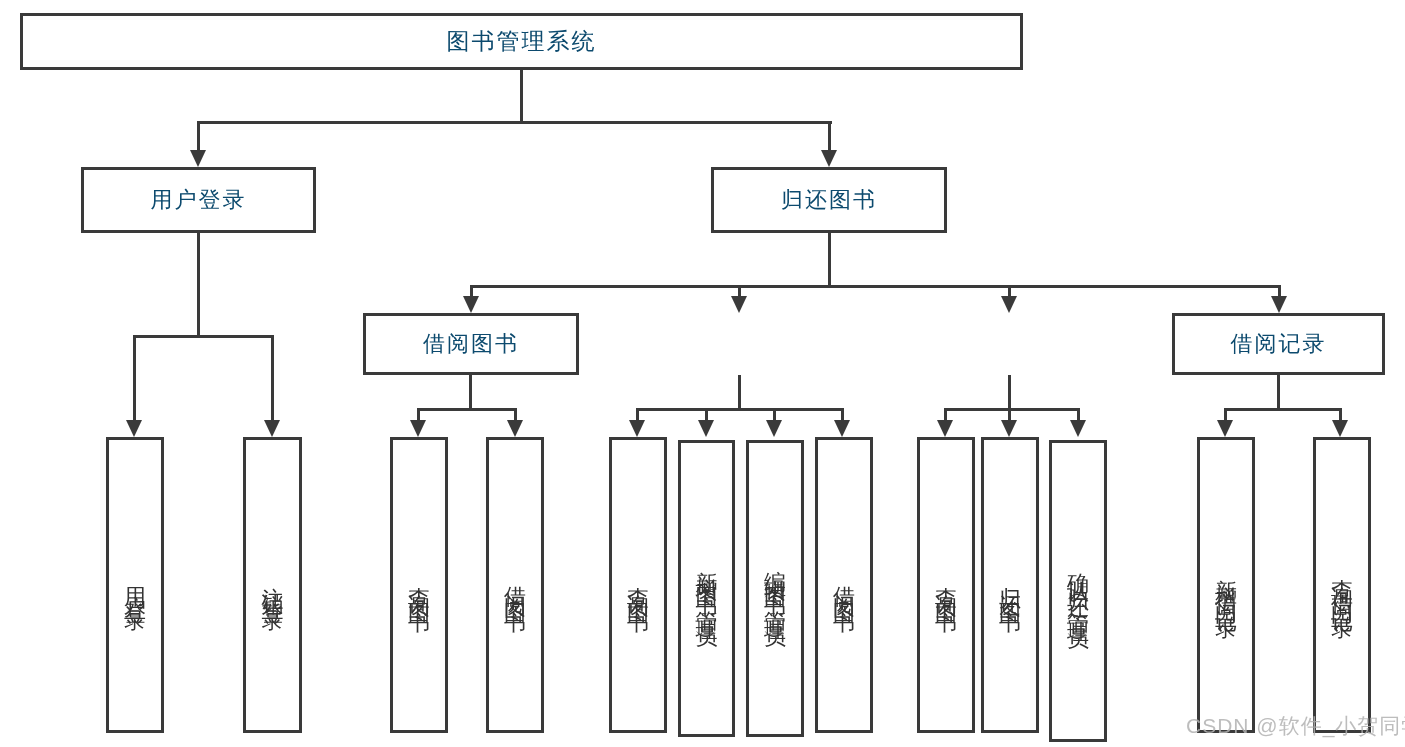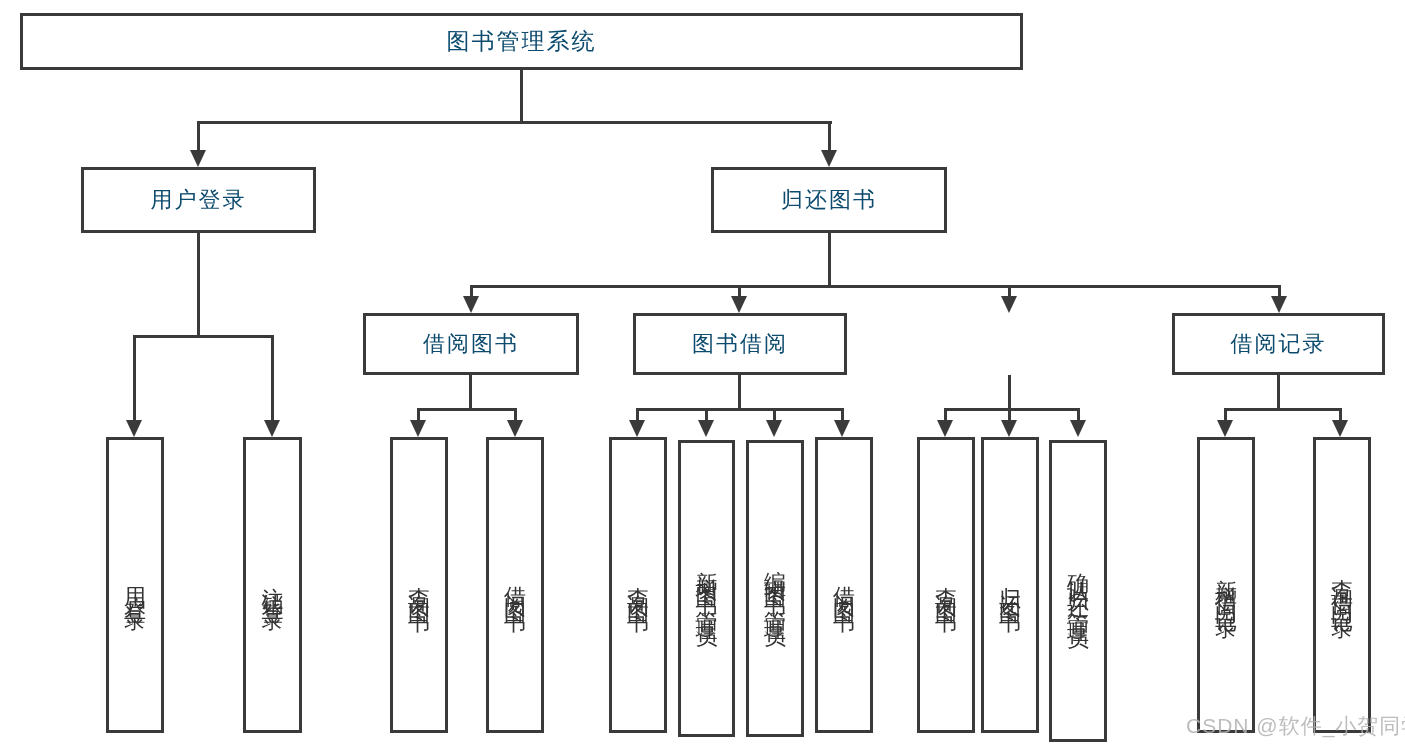--- a/index.html
+++ b/index.html
@@ -64,23 +64,20 @@
   <div class="arrow" style="left:463px;top:296px;"></div>
   <div class="line" style="left:738px;top:285px;width:3px;height:14px;"></div>
   <div class="arrow" style="left:731px;top:296px;"></div>
   <div class="line" style="left:1008px;top:285px;width:3px;height:14px;"></div>
   <div class="arrow" style="left:1001px;top:296px;"></div>
   <div class="line" style="left:1278px;top:285px;width:3px;height:14px;"></div>
   <div class="arrow" style="left:1271px;top:296px;"></div>
 
   <div class="box" style="left:363px;top:313px;width:216px;height:62px;">
     <span class="hlabel">借阅图书</span>
-  </div>
-  <div class="box" style="left:633px;top:313px;width:214px;height:62px;">
-    <span class="hlabel">图书借阅</span>
   </div>
   <div class="box" style="left:1172px;top:313px;width:213px;height:62px;">
     <span class="hlabel">借阅记录</span>
   </div>
 
   <div class="line" style="left:469px;top:375px;width:3px;height:36px;"></div>
   <div class="line" style="left:417px;top:408px;width:100px;height:3px;"></div>
   <div class="line" style="left:417px;top:408px;width:3px;height:14px;"></div>
   <div class="arrow" style="left:410px;top:420px;"></div>
   <div class="line" style="left:514px;top:408px;width:3px;height:14px;"></div>

